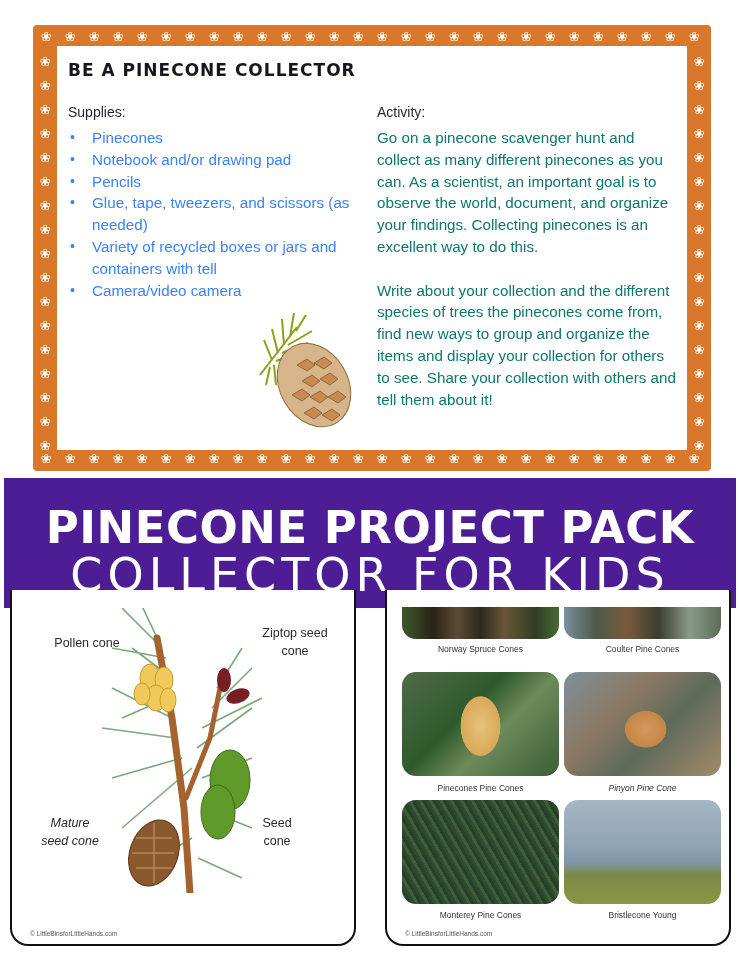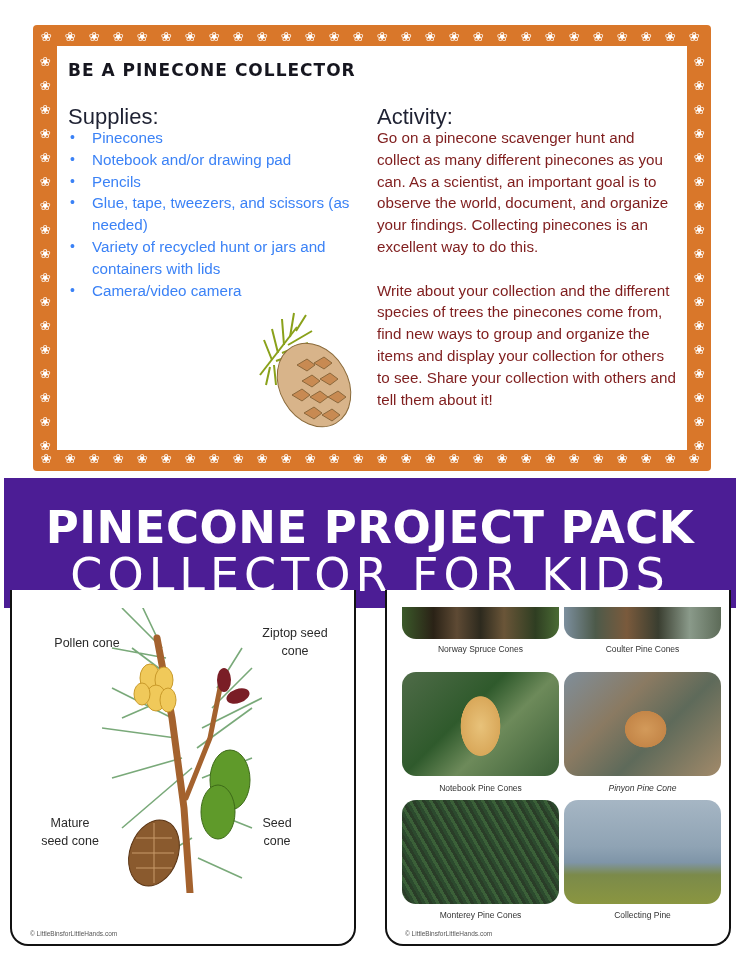--- a/index.html
+++ b/index.html
@@ -17,35 +17,35 @@
   }
   .inner {
     position: absolute; left: 57px; top: 46px; width: 630px; height: 404px;
     background: #ffffff;
   }
   .card-title {
     position: absolute; left: 68px; top: 60px; font-family: "DejaVu Sans", sans-serif;
     font-weight: bold; font-size: 17px; letter-spacing: 1px; color: #16161f;
   }
   .col-head {
-    position: absolute; font-size: 22px; color: #1f2233;
+    position: absolute; font-size: 14px; color: #1f2233;
   }
   .supplies-head { left: 68px; top: 104px; }
   .activity-head { left: 377px; top: 104px; }
   .supplies-list {
     position: absolute; left: 68px; top: 127px; width: 300px;
     list-style: none; font-size: 15.2px; line-height: 21.8px; color: #3b82f6;
   }
   .supplies-list li { position: relative; padding-left: 24px; }
   .supplies-list li::before {
     content: "•"; position: absolute; left: 2px; top: 0; font-size: 14px;
   }
   .activity-text {
     position: absolute; left: 377px; top: 127px; width: 300px;
-    font-size: 15.2px; line-height: 21.8px; color: #7f1d1d;
+    font-size: 15.2px; line-height: 21.8px; color: #0f766e;
   }
   .activity-text p + p { margin-top: 21.8px; }
 
   .pinecone-drawing { position: absolute; left: 252px; top: 305px; width: 110px; height: 130px; }
 
   
   .banner {
     position: absolute; left: 4px; top: 478px; width: 732px; height: 130px;
     background: #4c1d95; text-align: center; color: #fff;
   }
@@ -199,21 +199,21 @@
 <div class="inner"></div>
 
 <div class="card-title">BE A PINECONE COLLECTOR</div>
 
 <div class="col-head supplies-head">Supplies:</div>
 <ul class="supplies-list">
   <li>Pinecones</li>
   <li>Notebook and/or drawing pad</li>
   <li>Pencils</li>
   <li>Glue, tape, tweezers, and scissors (as needed)</li>
-  <li>Variety of recycled hunt or jars and containers with lids</li>
+  <li>Variety of recycled boxes or jars and containers with tell</li>
   <li>Camera/video camera</li>
 </ul>
 
 <div class="col-head activity-head">Activity:</div>
 <div class="activity-text">
   <p>Go on a pinecone scavenger hunt and collect as many different pinecones as you can. As a scientist, an important goal is to observe the world, document, and organize your findings. Collecting pinecones is an excellent way to do this.</p>
   <p>Write about your collection and the different species of trees the pinecones come from, find new ways to group and organize the items and display your collection for others to see. Share your collection with others and tell them about it!</p>
 </div>
 
 <svg class="pinecone-drawing" viewBox="0 0 110 130">
@@ -238,21 +238,21 @@
 </svg>
 
 <div class="banner">
   <div class="banner-title">PINECONE PROJECT PACK</div>
   <div class="banner-sub">COLLECTOR FOR KIDS</div>
 </div>
 
 <div class="panel panel-left">
   <div class="label" style="left:40px; top:44px; width:70px;">Pollen cone</div>
   <div class="label" style="left:248px; top:34px; width:70px;">Ziptop seed cone</div>
-  <div class="label" style="left:28px; top:224px; width:60px;">Mature seed cone</div>
+  <div class="label" style="left:28px; top:224px; width:60px;font-style:italic;">Mature seed cone</div>
   <div class="label" style="left:240px; top:224px; width:50px;">Seed cone</div>
 
   <svg class="diagram" viewBox="0 0 160 285">
     <g stroke="#6aa06a" stroke-width="1.6" fill="none" opacity="0.9">
       <path d="M60 40 L20 0 M60 40 L40 -2 M64 50 L10 40 M70 110 L10 80 M74 130 L0 120 M80 150 L10 170 M90 160 L20 220 M95 140 L150 100 M100 120 L160 90 M110 100 L150 60 M115 80 L140 40 M100 170 L150 150 M100 200 L150 220 M90 230 L40 260 M96 250 L140 270 M70 70 L30 40 M66 90 L20 110"></path>
     </g>
     <path d="M88 285 L82 200 L70 110 L55 30" stroke="#a4622e" stroke-width="7" fill="none" stroke-linecap="round"></path>
     <path d="M84 190 L108 130 L120 70" stroke="#a4622e" stroke-width="5" fill="none" stroke-linecap="round"></path>
     <g fill="#f0c95a" stroke="#c99a2a" stroke-width="1">
       <ellipse cx="48" cy="70" rx="10" ry="14"></ellipse>
@@ -281,22 +281,22 @@
 </div>
 
 <div class="panel panel-right">
   <div class="photo ph1"></div>
   <div class="photo ph2"></div>
   <div class="caption cap1">Norway Spruce Cones</div>
   <div class="caption cap2">Coulter Pine Cones</div>
 
   <div class="photo ph3"></div>
   <div class="photo ph4"></div>
-  <div class="caption cap3">Notebook Pine Cones</div>
+  <div class="caption cap3">Pinecones Pine Cones</div>
   <div class="caption cap4">Pinyon Pine Cone</div>
 
   <div class="photo ph5"></div>
   <div class="photo ph6"></div>
   <div class="caption cap5">Monterey Pine Cones</div>
-  <div class="caption cap6">Collecting Pine</div>
+  <div class="caption cap6">Bristlecone Young</div>
 
   <div class="copyright">© LittleBinsforLittleHands.com</div>
 </div>
 
 </body></html>

